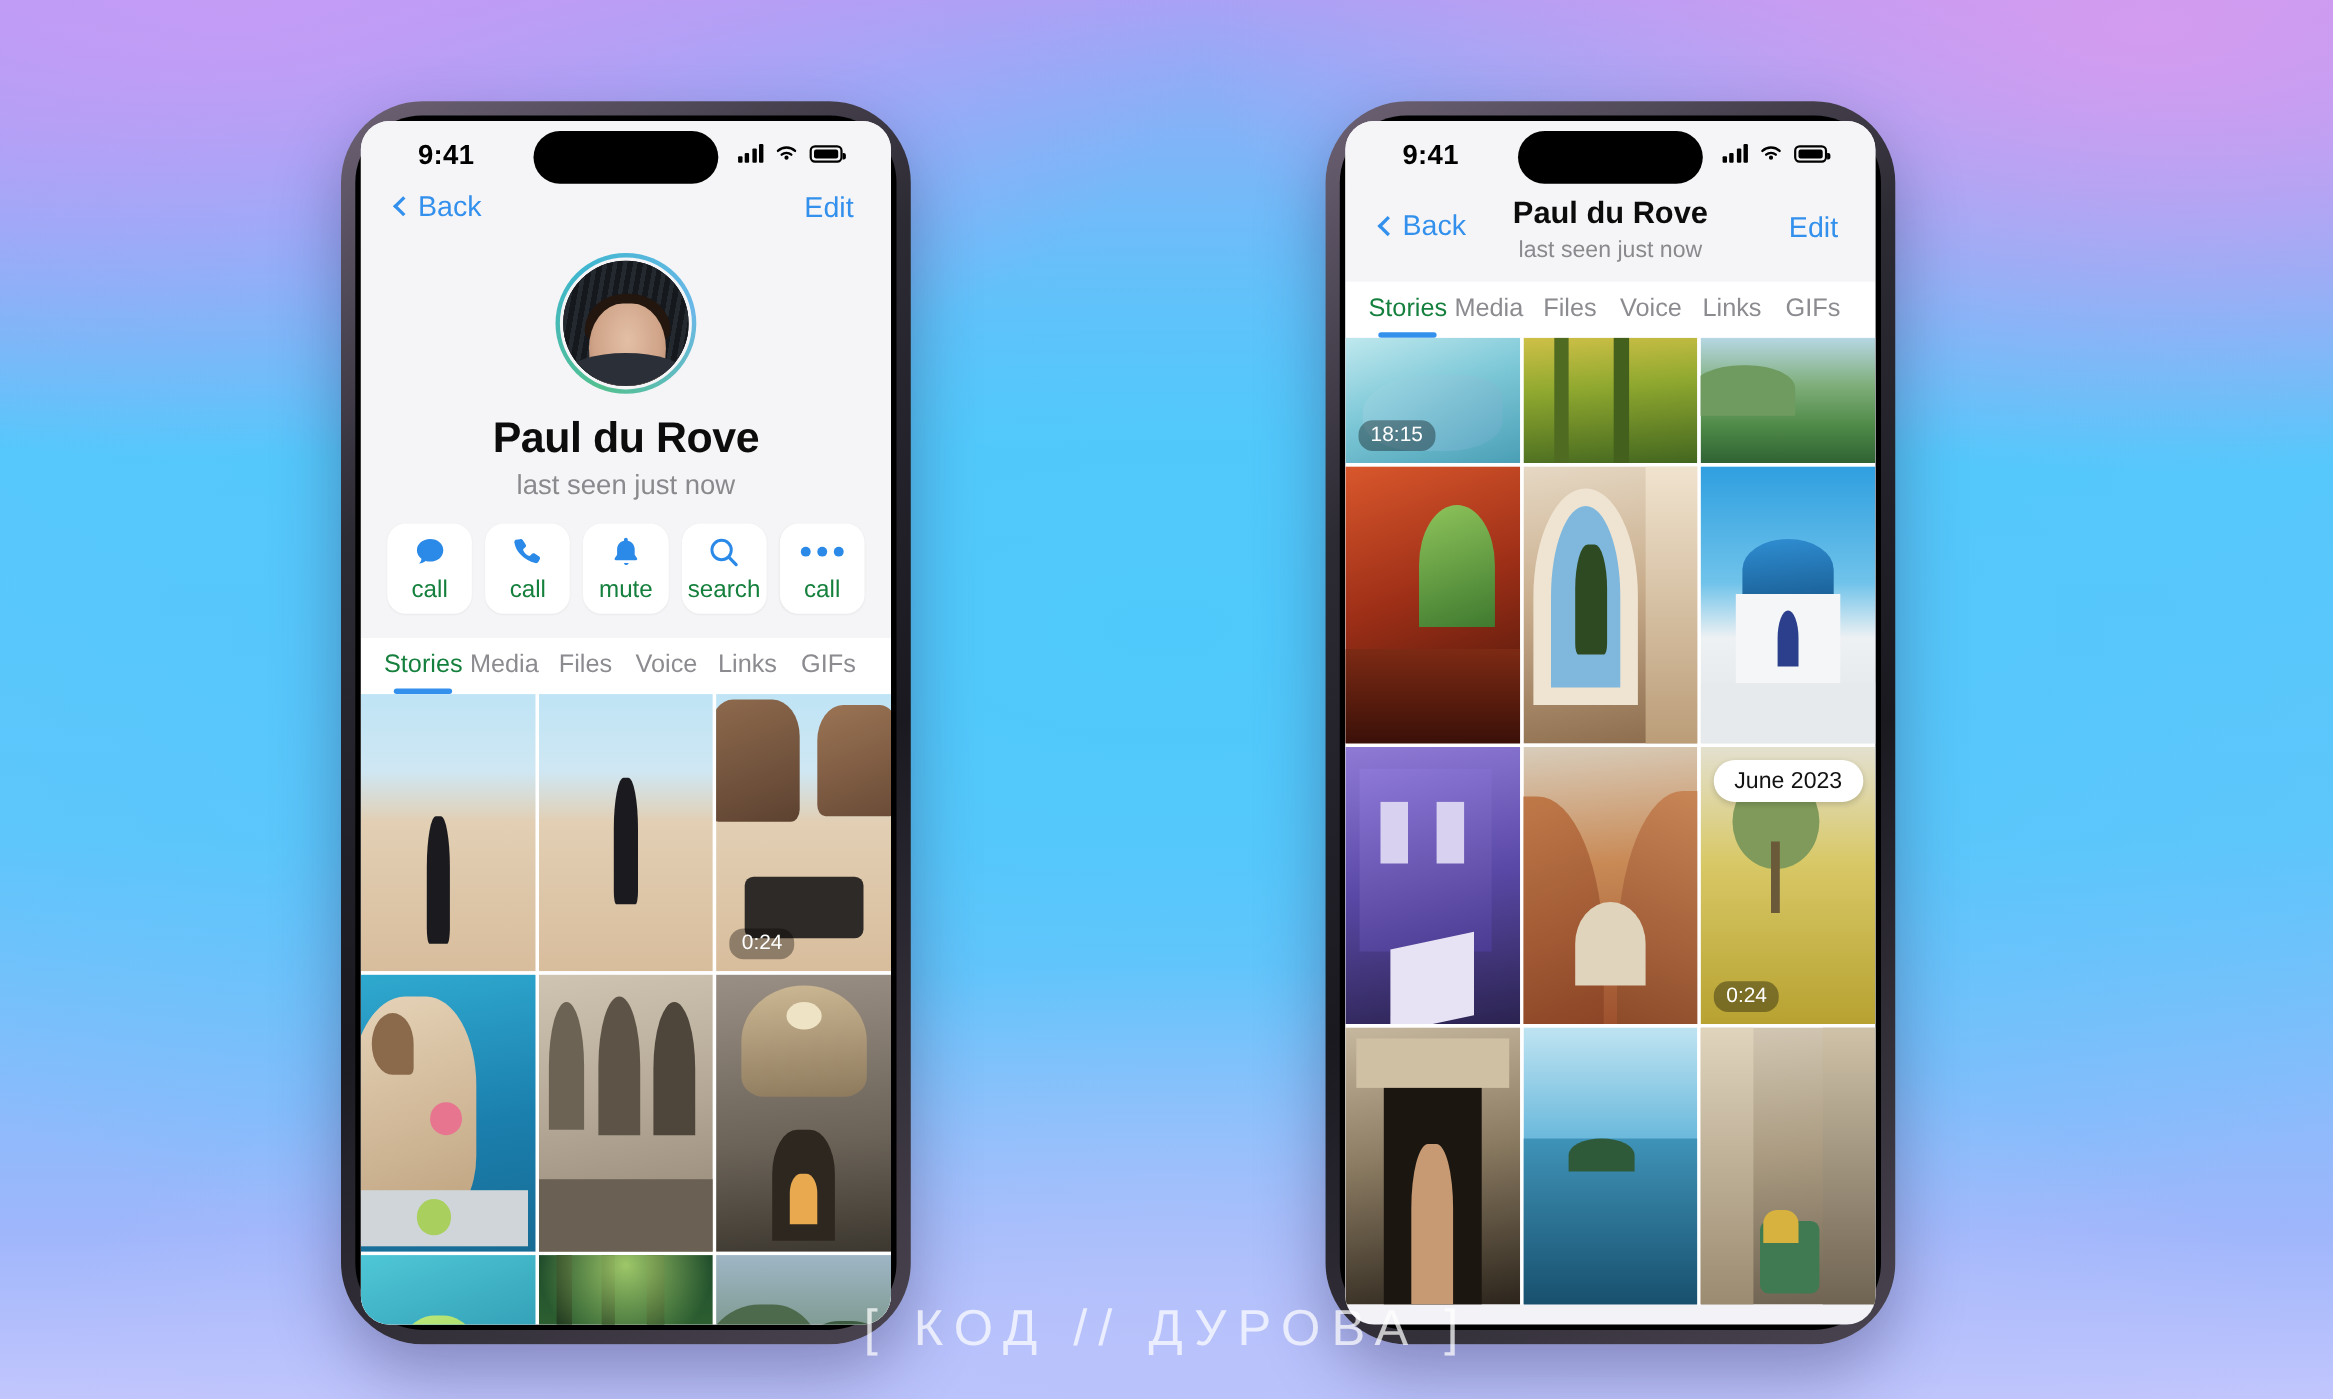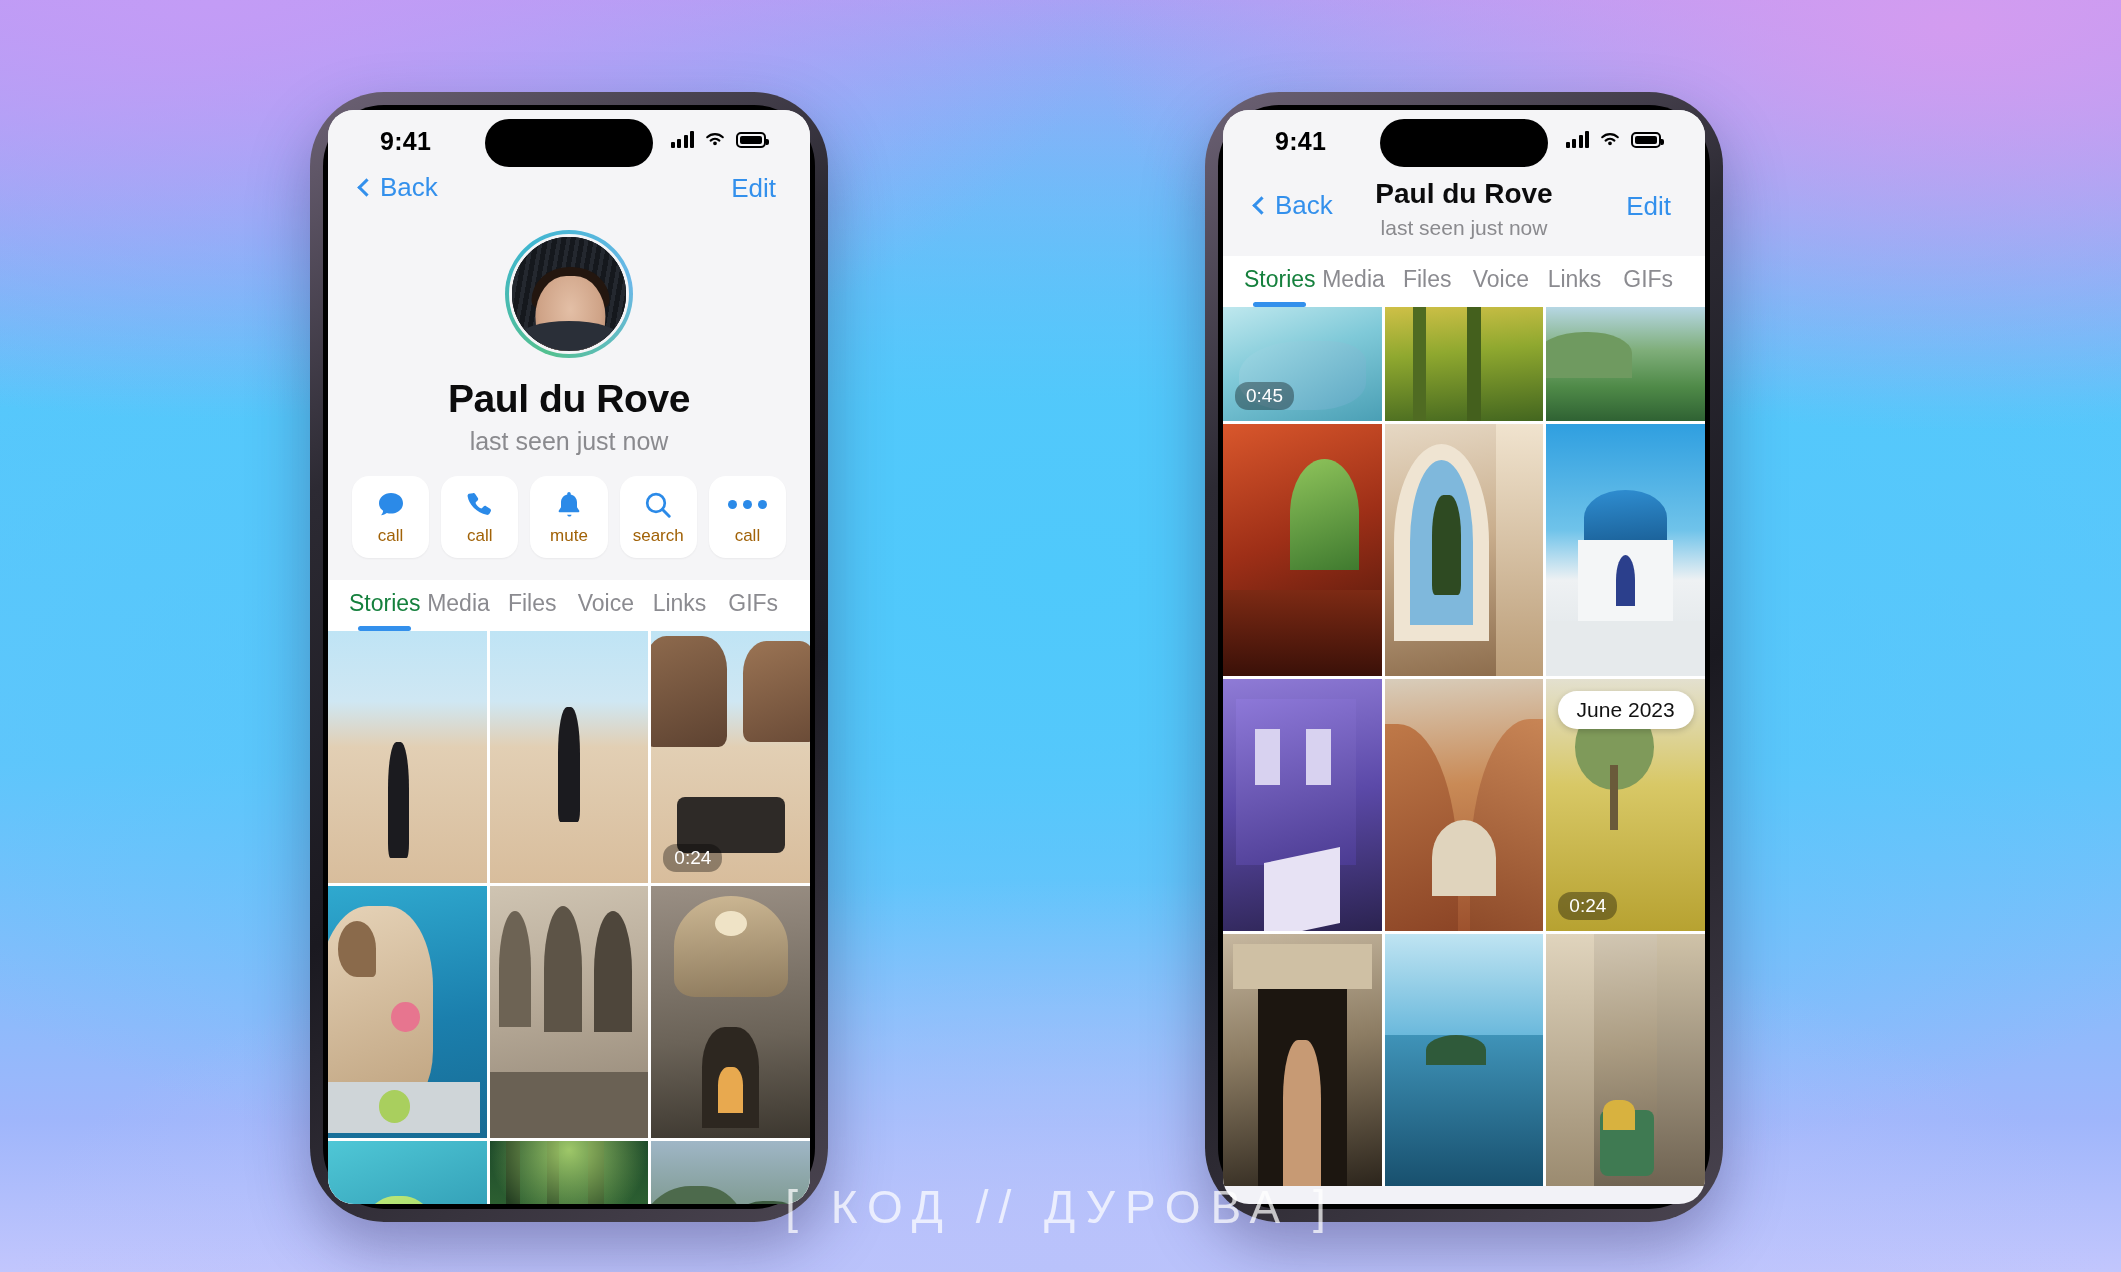--- a/index.html
+++ b/index.html
@@ -65,21 +65,21 @@
   .av-body{position:absolute;left:50%;bottom:-4px;transform:translateX(-50%);width:104px;height:34px;
       background:#2a2f38;border-radius:50% 50% 0 0;}
   .pname{ font-size:39px; font-weight:700; color:#0c0c0d; margin-top:19px; letter-spacing:-.4px; }
   .pstatus{ font-size:25px; color:#8a8a8e; margin-top:6px; }
 
   
   .actions{ display:flex; gap:12px; justify-content:center; padding:0 24px 22px; background:#f5f5f7; }
   .act{ width:86px; height:82px; background:#fff; border-radius:17px; cursor:pointer;
         display:flex; flex-direction:column; align-items:center; justify-content:center; gap:5px;
         box-shadow:0 1px 2px rgba(0,0,0,.05); }
-  .act .lbl{ font-size:17px; color:#a16207; }
+  .act .lbl{ font-size:22px; color:#15803d; }
   .act svg{ width:32px; height:32px; fill:#2b8ae8; }
   .dots{ display:flex; gap:6px; height:32px; align-items:center; }
   .dots i{ width:9px; height:9px; border-radius:50%; background:#2b8ae8; display:block; }
 
   
   .tabs{ display:flex; background:#fff; padding:0 20px; position:relative; }
   .tab{ flex:1; text-align:center; font-size:23px; color:#8b8b90; padding:10px 0 14px;
         cursor:pointer; position:relative; }
   .tab.active{ color:#15803d; font-weight:400; }
   .tab.active::after{ content:""; position:absolute; left:14%; right:14%; bottom:0;
@@ -339,21 +339,21 @@
       <div class="tab">Files</div>
       <div class="tab">Voice</div>
       <div class="tab">Links</div>
       <div class="tab">GIFs</div>
     </div>
 
     <div class="grid">
       <div class="cell" style="aspect-ratio:1/.72">
         <span class="sc water"></span>
         <span class="ov" style="left:10%;top:30%;width:80%;height:60%;border-radius:50% 30% 40% 40%;background:linear-gradient(150deg,#9fd9e4,#5fa9c4)"></span>
-        <span class="dur">0:45</span>
+        <span class="dur">18:15</span>
       </div>
       <div class="cell" style="aspect-ratio:1/.72">
         <span class="sc sunforest"></span>
         <span class="ov" style="left:18%;top:0;width:8%;height:100%;background:#4f6b22"></span>
         <span class="ov" style="left:52%;top:0;width:9%;height:100%;background:#44601d"></span>
 
       </div>
       <div class="cell" style="aspect-ratio:1/.72">
         <span class="sc meadow"></span>
         <span class="ov" style="left:-6%;top:22%;width:60%;height:40%;border-radius:50% 46% 0 0;background:#6f9a60"></span>

